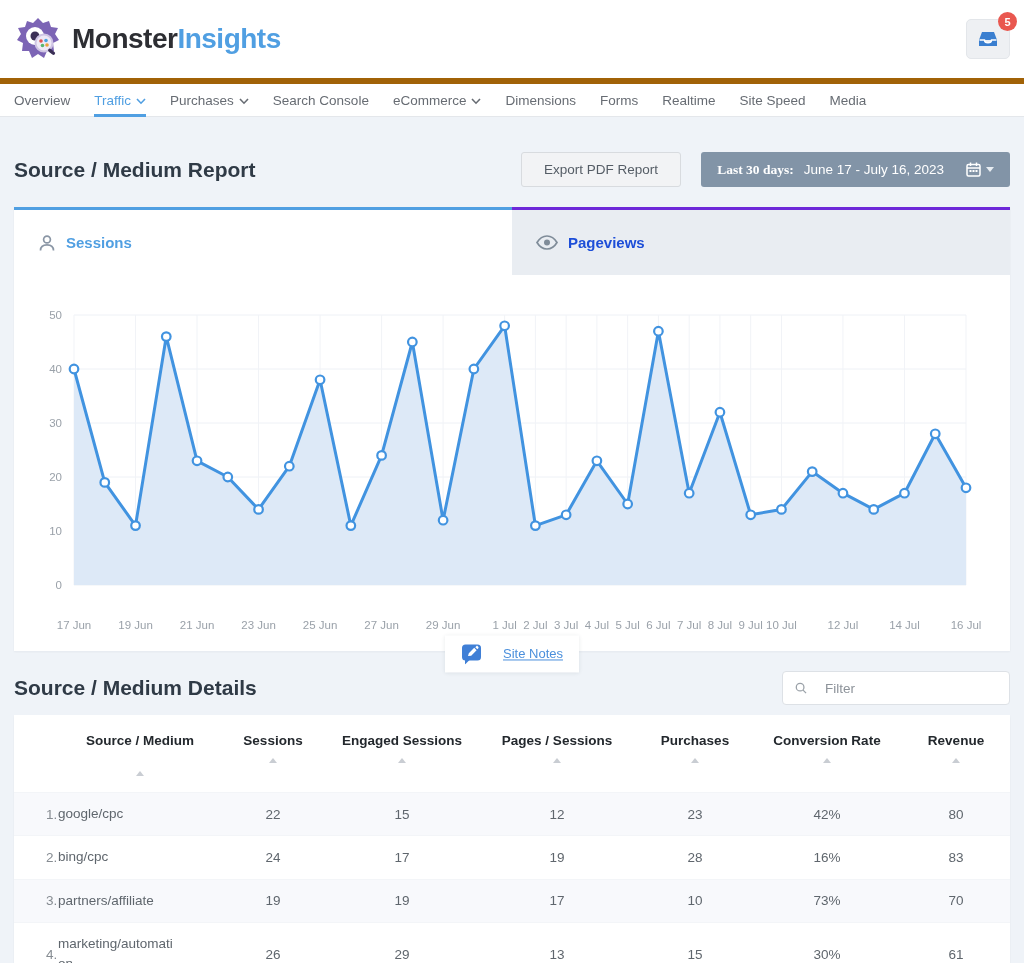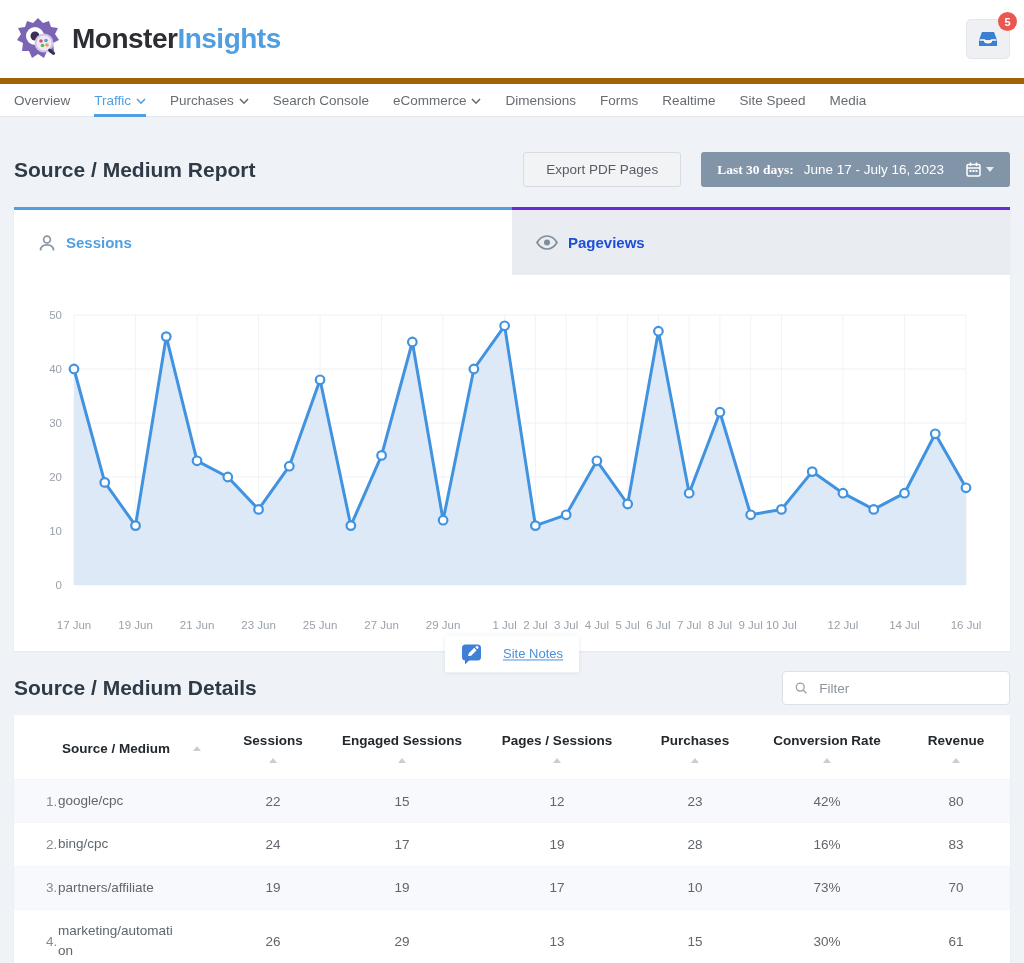--- a/index.html
+++ b/index.html
@@ -54,32 +54,32 @@
   .tick { font-size:11.5px; fill:#9aa1a9; font-family:"Liberation Sans",sans-serif; }
 
   .site-notes { position:absolute; left:50%; bottom:0; transform:translate(-50%,58%);
     background:#fff; padding:8px 16px; display:flex; align-items:center; gap:21px;
     box-shadow:0 1px 4px rgba(30,45,62,.10); cursor:pointer; }
   .site-notes span { color:#4a8fdc; font-size:13px; text-decoration:underline; }
 
   
   .details-head { margin-top:20px; display:flex; align-items:center; justify-content:space-between; }
   .filter-box { background:#fff; border:1px solid #dde1e6; border-radius:4px; width:228px;
-    height:34px; display:flex; align-items:center; gap:12px; padding:0 12px; }
+    height:34px; display:flex; align-items:center; gap:18px; padding:0 12px; }
   .filter-box input { border:none; outline:none; font-size:13.5px; color:#444;
     font-family:"Liberation Sans",sans-serif; width:100%; background:transparent; }
   .filter-box input::placeholder { color:#8d939a; }
 
   
   .table-card { background:#fff; margin-top:10px; box-shadow:0 1px 2px rgba(30,45,62,.05); }
   .tgrid { display:grid; grid-template-columns:44px 160px 110px 148px 162px 114px 150px 108px; }
   .thead { padding:18px 0 16px 0; }
   .th { display:flex; flex-direction:column; align-items:center; gap:10px;
     font-size:13.5px; font-weight:bold; color:#23282d; cursor:pointer; }
-  .th-source { grid-column:1 / 3; flex-direction:row; justify-content:flex-start;
+  .th-source { grid-column:1 / 3; flex-direction:column; justify-content:flex-start;
     padding-left:48px; gap:23px; align-items:center; }
   .sort-tri { width:0; height:0; border-left:4px solid transparent;
     border-right:4px solid transparent; border-bottom:5px solid #c9cdd3; }
   .trow { padding:11px 0; align-items:center; border-top:1px solid #f3f5f8; }
   .trow.striped { background:#f8f9fc; }
   .td { font-size:13.5px; color:#5f666d; text-align:center; }
   .td-num { color:#868c92; text-align:left; padding-left:32px; }
   .td-source { text-align:left; }
   .td-source span { display:inline-block; max-width:122px; overflow-wrap:anywhere; line-height:1.5; }
 </style>
@@ -150,21 +150,21 @@
   <div class="nav-item">
       <span>Media</span>
     </div>
 </div>
 
 <div class="content">
 
   <div class="report-head">
     <div class="page-title">Source / Medium Report</div>
     <div class="head-actions">
-      <button class="export-btn">Export PDF Pages</button>
+      <button class="export-btn">Export PDF Report</button>
       <button class="date-btn">
         <b>Last 30 days:</b>
         <span>June 17 - July 16, 2023</span>
         <span class="cal-wrap">
           <svg width="15" height="15" viewBox="0 0 15 15">
             <rect x="1" y="2.5" width="13" height="11.5" rx="1.5" fill="none" stroke="#fff" stroke-width="1.5"></rect>
             <line x1="4.5" y1="0.5" x2="4.5" y2="4" stroke="#fff" stroke-width="1.5"></line>
             <line x1="10.5" y1="0.5" x2="10.5" y2="4" stroke="#fff" stroke-width="1.5"></line>
             <line x1="1" y1="6" x2="14" y2="6" stroke="#fff" stroke-width="1.5"></line>
             <rect x="3.5" y="8" width="2" height="2" fill="#fff"></rect>

